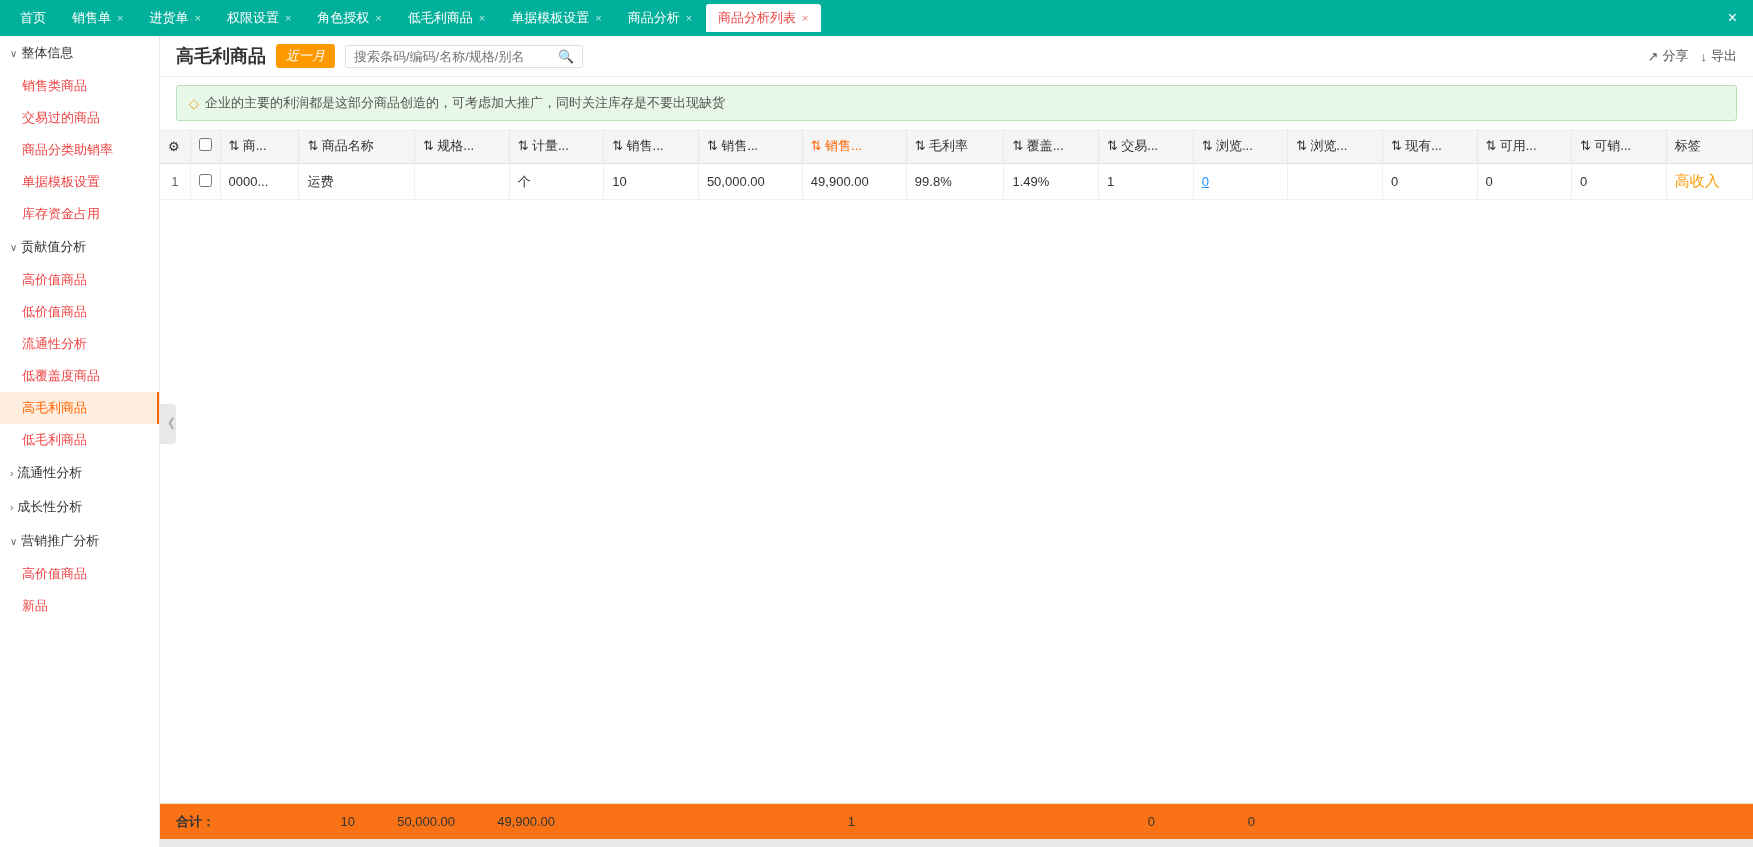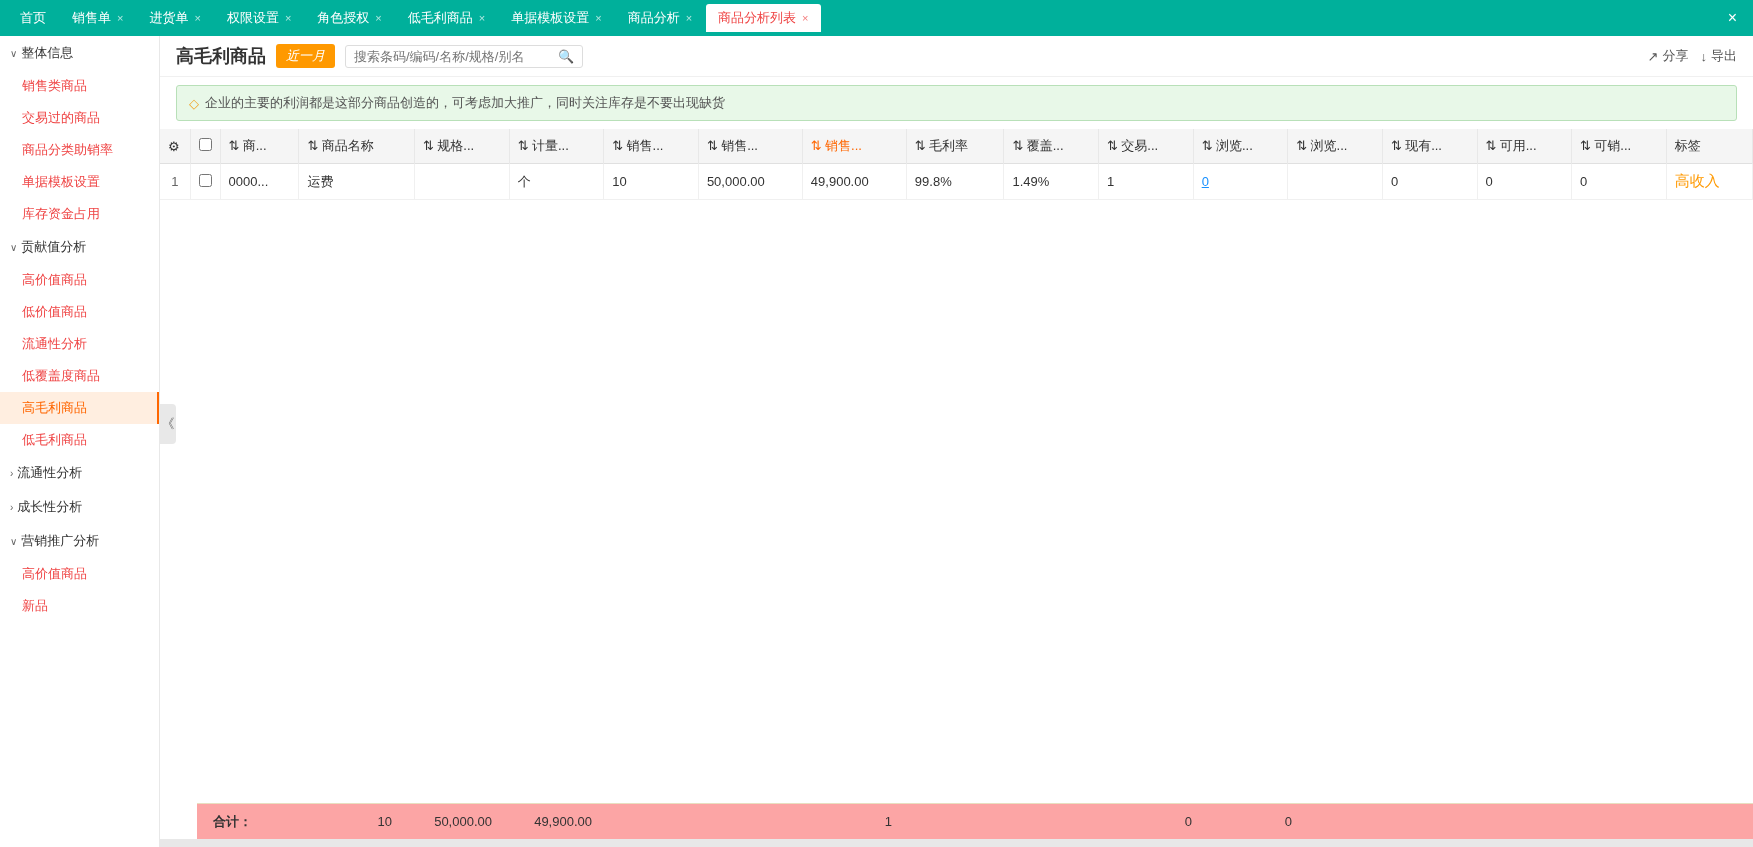--- a/index.html
+++ b/index.html
@@ -198,30 +198,29 @@
       color: #333;
       white-space: nowrap;
       border-right: 1px solid #f0f0f0;
       font-size: 13px;
     }
     .tag-high { color: #ff9900; font-size: 15px; }
     .link-text { color: #1890ff; text-decoration: underline; cursor: pointer; }
 
     
     .footer-total {
-      background: #fca5a5;
+      background: #f97316;
       border-top: 1px solid #e8dfc0;
       padding: 8px 16px;
       display: flex;
       align-items: center;
       font-size: 13px;
       color: #333;
       gap: 20px;
       min-height: 36px;
-      margin-left: 37px;
     }
     .footer-total-label { font-weight: bold; margin-right: 40px; }
     .footer-col { min-width: 80px; text-align: right; }
 
     
     .scroll-hint {
       height: 8px;
       background: #e8e8e8;
     }
 

